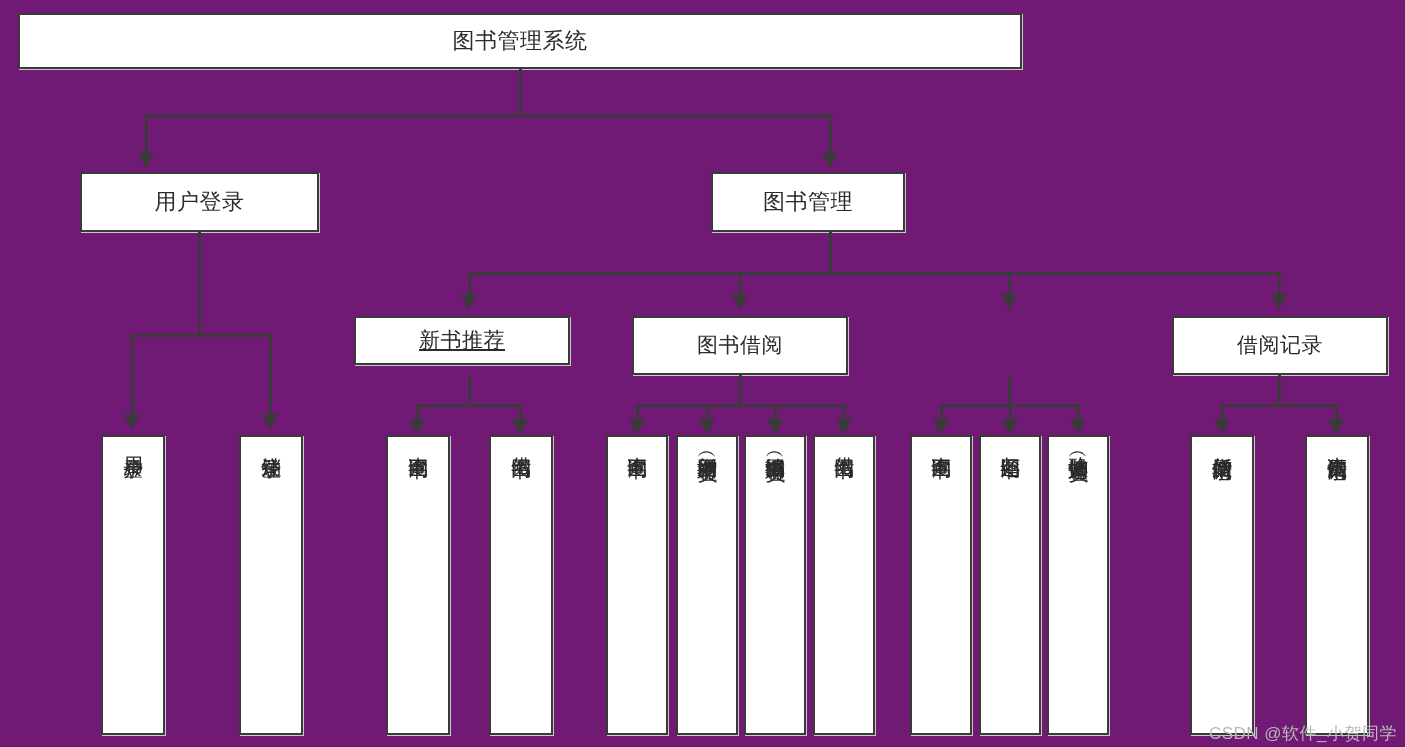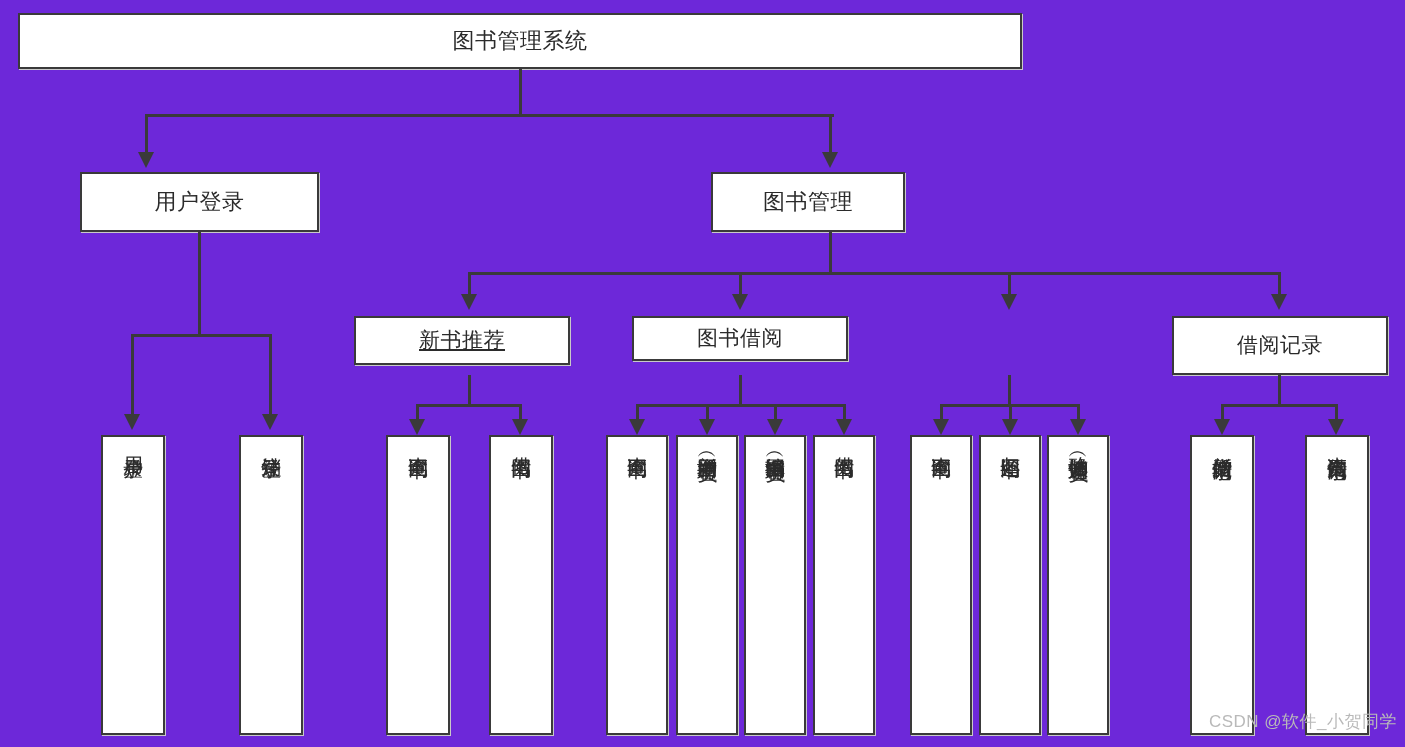--- a/index.html
+++ b/index.html
@@ -7,21 +7,21 @@
     padding: 0;
     background: #ffffff;
   }
   body {
     font-family: "Liberation Sans", "DejaVu Sans", sans-serif;
   }
   #canvas {
     position: relative;
     width: 1405px;
     height: 747px;
-    background: #6d28d9;
+    background: #701a75;
     overflow: hidden;
   }
   .node {
     position: absolute;
     box-sizing: border-box;
     background: #ffffff;
     border: 2px solid #3a3a3a;
     box-shadow: 1px 1px 0 0 #c9c9c9;
     display: flex;
     align-items: center;
@@ -64,21 +64,21 @@
     width: 0;
     height: 0;
     border-left: 8px solid transparent;
     border-right: 8px solid transparent;
     border-top: 16px solid #3a3a3a;
   }
 
   .watermark {
     position: absolute;
     right: 8px;
-    bottom: 14px;
+    bottom: 2px;
     font-size: 17px;
     color: #b9b9b9;
     letter-spacing: 0.5px;
     white-space: nowrap;
     user-select: none;
   }
 </style>
 </head>
 <body>
 
@@ -122,21 +122,21 @@
 
   <div class="vline" style="left:1008px; top:272px; width:3px; height:24px;"></div>
   <div class="arrow" style="left:1001px; top:294px;"></div>
 
   <div class="vline" style="left:1278px; top:272px; width:3px; height:24px;"></div>
   <div class="arrow" style="left:1271px; top:294px;"></div>
 
   <div class="node l2" style="left:354px; top:316px; width:216px; height:49px;text-decoration:underline;">
     <span class="label">新书推荐</span>
   </div>
-  <div class="node l2" style="left:632px; top:316px; width:216px; height:45px;text-align:center;">
+  <div class="node l2" style="left:632px; top:316px; width:216px; height:59px;text-align:center;">
     <span class="label">图书借阅</span>
   </div>
   <div class="node l2" style="left:1172px; top:316px; width:216px; height:59px;">
     <span class="label">借阅记录</span>
   </div>
 
   <div class="vline" style="left:468px; top:375px; width:3px; height:32px;"></div>
   <div class="hline" style="left:416px; top:404px; width:106px; height:3px;"></div>
   <div class="vline" style="left:416px; top:404px; width:3px; height:18px;"></div>
   <div class="arrow" style="left:409px; top:419px;"></div>

